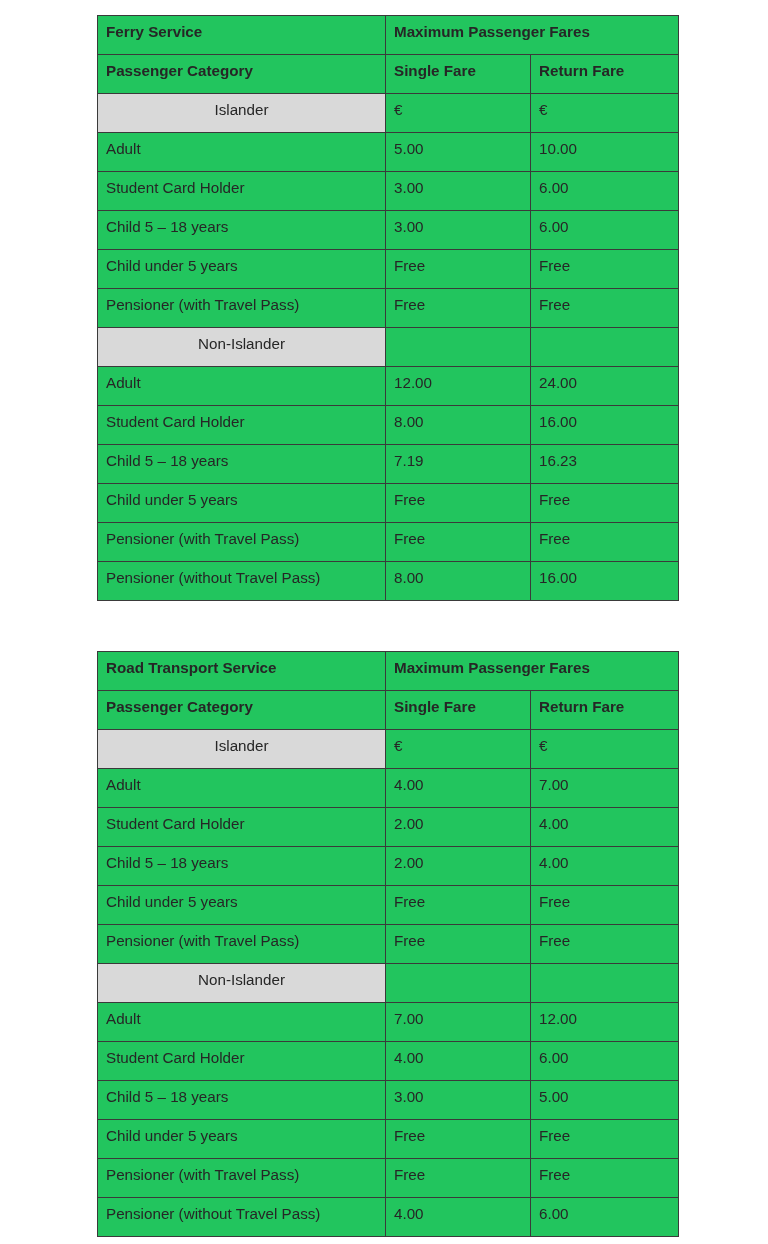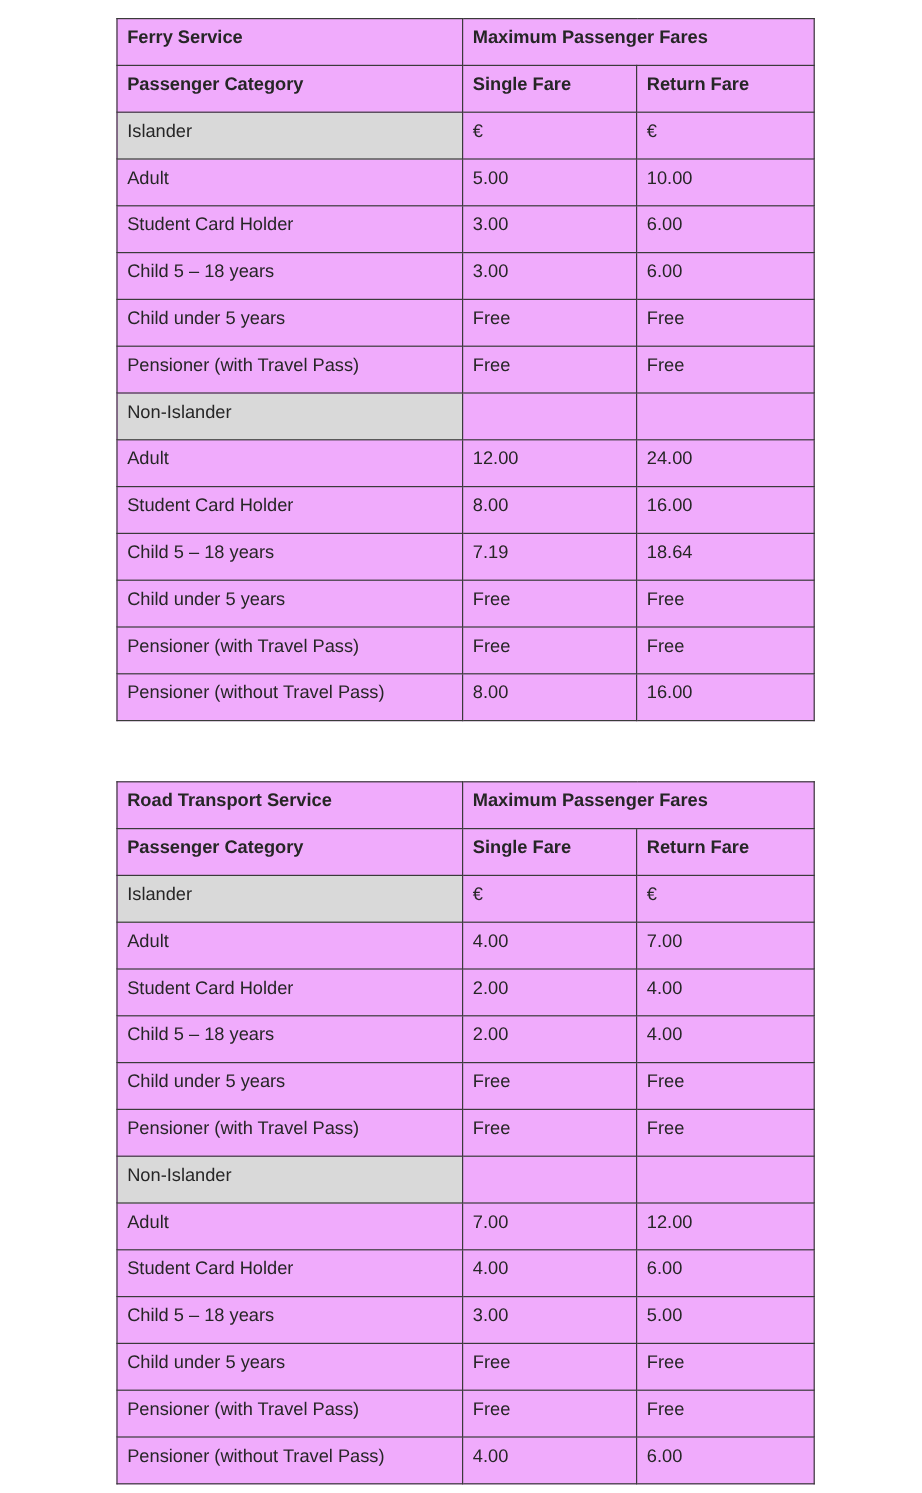--- a/index.html
+++ b/index.html
@@ -20,21 +20,21 @@
     width: 768px;
     height: 1244px;
     background: #ffffff;
   }
   .fare-table {
     position: absolute;
     left: 97px;
     width: 581px;
     border-collapse: collapse;
     table-layout: fixed;
-    background: #f0abfc;
+    background: #22c55e;
   }
   #table-ferry   { top: 15px; }
   #table-road    { top: 651px; }
 
   .fare-table col.c-category { width: 288px; }
   .fare-table col.c-single   { width: 145px; }
   .fare-table col.c-return   { width: 148px; }
 
   .fare-table td,
   .fare-table th {
@@ -53,20 +53,21 @@
 
   
   .row-title td,
   .row-colhead td {
     font-weight: bold;
   }
 
   
   .row-group .cell-category {
     background-color: #d9d9d9;
+    text-align: center;
   }
 
   
   .cell-currency { font-weight: normal !important; }
 
   
   .cell-fare { font-weight: bold; }
 
   .cell-category { font-weight: normal; }
 </style>
@@ -132,21 +133,21 @@
           <td class="cell-fare">24.00</td>
         </tr>
         <tr class="row-fare">
           <td class="cell-category">Student Card Holder</td>
           <td class="cell-fare">8.00</td>
           <td class="cell-fare">16.00</td>
         </tr>
         <tr class="row-fare">
           <td class="cell-category">Child 5 – 18 years</td>
           <td class="cell-fare">7.19</td>
-          <td class="cell-fare">18.64</td>
+          <td class="cell-fare">16.23</td>
         </tr>
         <tr class="row-fare">
           <td class="cell-category">Child under 5 years</td>
           <td class="cell-fare">Free</td>
           <td class="cell-fare">Free</td>
         </tr>
         <tr class="row-fare">
           <td class="cell-category">Pensioner (with Travel Pass)</td>
           <td class="cell-fare">Free</td>
           <td class="cell-fare">Free</td>

